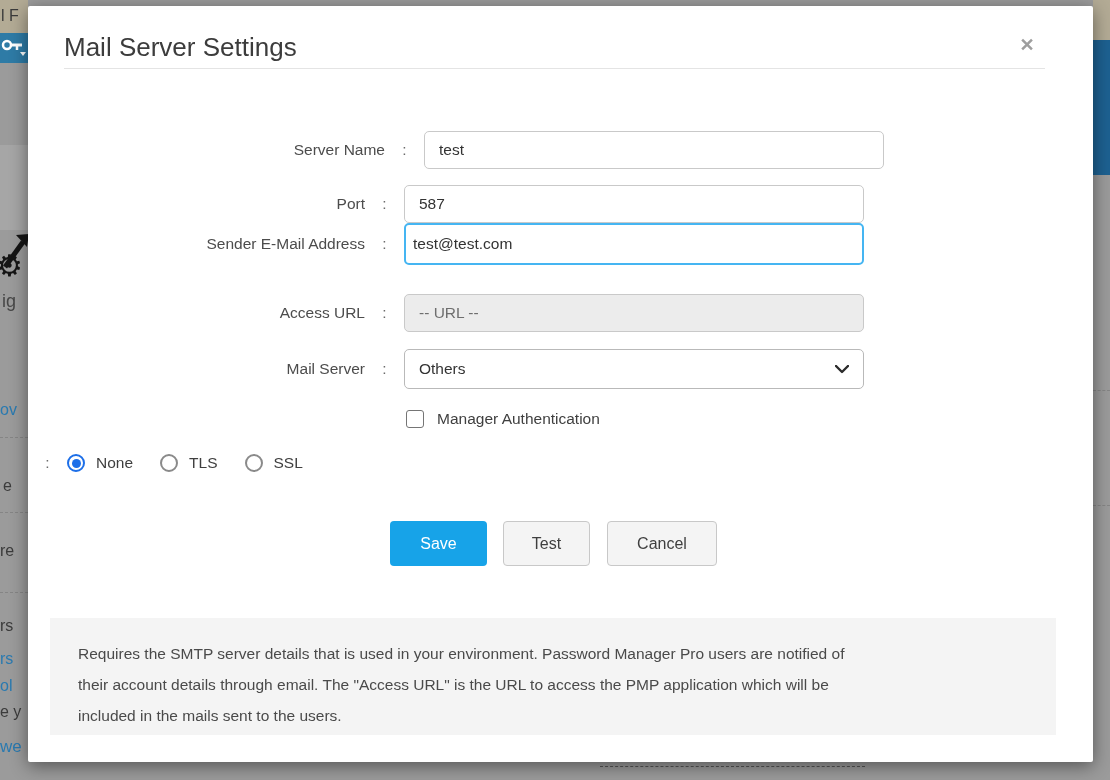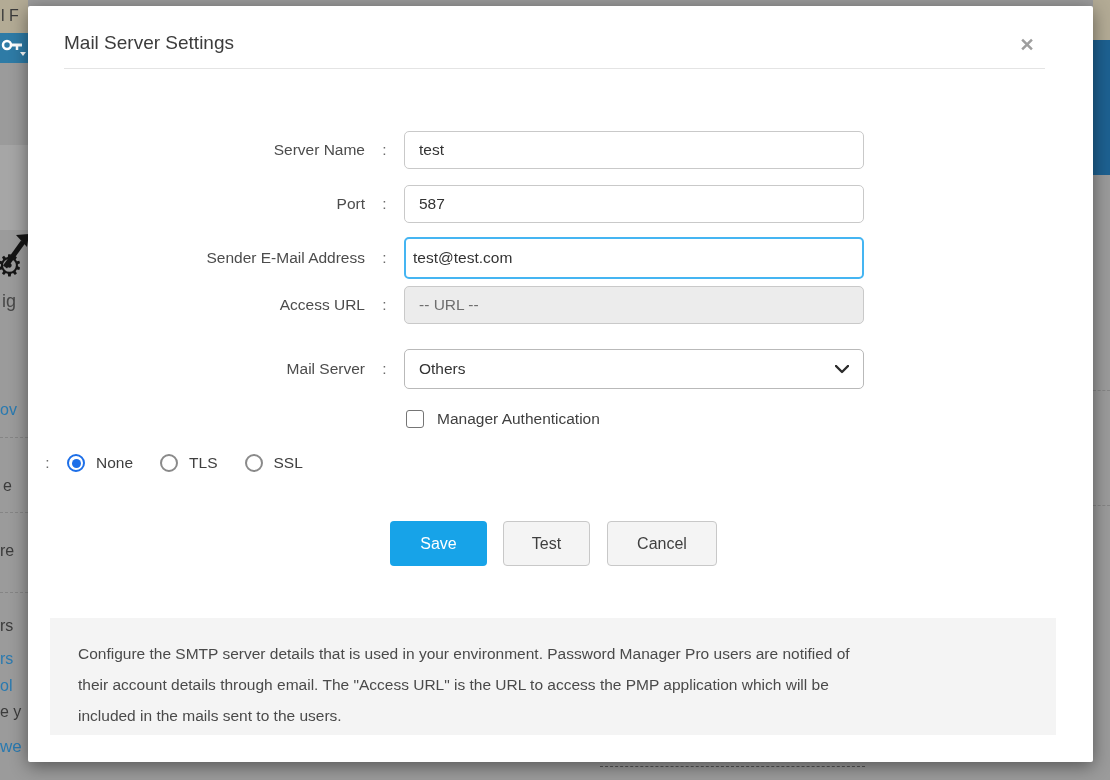--- a/index.html
+++ b/index.html
@@ -16,37 +16,37 @@
   .bg-band-1 { left:0; top:145px; width:28px; height:85px; background:#a6a6a6; }
   .frag { position:absolute; font-size:16px; color:#3b3b3b; white-space:nowrap; z-index:1; }
   .frag.link { color:#2a7ab0; }
   .dash { position:absolute; border-top:1px dashed #858585; z-index:1; }
   .gear-glyph { position:absolute; left:-4px; top:248px; font-size:30px; color:#151515; z-index:1; }
 
   
   .modal { position:absolute; left:28px; top:6px; width:1065px; height:756px;
     background:#ffffff; border-radius:2px; z-index:5;
     box-shadow:0 4px 18px rgba(0,0,0,0.45); }
-  .modal-title { position:absolute; left:36px; top:26px; font-size:19px; color:#3c3c3c; }
+  .modal-title { position:absolute; left:36px; top:26px; font-size:26px; color:#3c3c3c; }
   .modal-close { position:absolute; left:986px; top:26px; width:26px; height:26px;
     font-size:18px; font-weight:bold; color:#9e9e9e; text-align:center; line-height:26px;
     cursor:pointer; }
   .modal-divider { position:absolute; left:36px; top:62px; width:981px; height:0;
     border-top:1px solid #e4e4e4; }
 
   
   .row { position:absolute; left:0; width:100%; display:flex; align-items:center; }
   .row-label { width:337px; text-align:right; font-size:15.5px; color:#4c4c4c; }
   .row-colon { width:39px; text-align:center; font-size:15.5px; color:#6a6a6a; }
   .fld { width:460px; height:38px; border:1px solid #c9c9c9; border-radius:5px;
     padding:0 14px; font-size:15.5px; color:#333; outline:none; background:#fff;
     font-family:"Liberation Sans", sans-serif; }
   .fld.focused { border:2px solid #45b5f2; height:42px;padding-left:7px; }
   .fld.disabled { background:#ececec; color:#6e6e6e; }
-  .r1 { top:125px; } .r2 { top:179px; } .r3 { top:231px; } .r4 { top:280px; }
+  .r1 { top:125px;padding-left:20px; } .r2 { top:179px; } .r3 { top:217px; } .r4 { top:288px; }
   .r5 { top:343px; } .r6 { top:404px; } .r7 { top:448px; }
 
   .select-box { width:460px; height:40px; border:1px solid #b9b9b9; border-radius:5px;
     padding:0 14px; display:flex; align-items:center; justify-content:space-between;
     font-size:15.5px; color:#333; cursor:pointer; background:#fff;gap:46px; }
 
   .checkbox { width:18px; height:18px; border:1.6px solid #757575; border-radius:3px;
     background:#fff; cursor:pointer; }
   .cb-label { margin-left:13px; font-size:15.5px; color:#3f3f3f; }
 
@@ -173,18 +173,18 @@
       <div class="radio"></div>
       <div class="radio-label">SSL</div>
     </div>
   </div>
 
   <button class="btn btn-save">Save</button>
   <button class="btn btn-test">Test</button>
   <button class="btn btn-cancel">Cancel</button>
 
   <div class="footer-note">
-    <div class="footer-line">Configure the SMTP server details that is used in your environment. Password Manager Pro users are notified of</div>
+    <div class="footer-line">Requires the SMTP server details that is used in your environment. Password Manager Pro users are notified of</div>
     <div class="footer-line">their account details through email. The "Access URL" is the URL to access the PMP application which will be</div>
     <div class="footer-line">included in the mails sent to the users.</div>
   </div>
 
 </div>
 
 </body></html>

